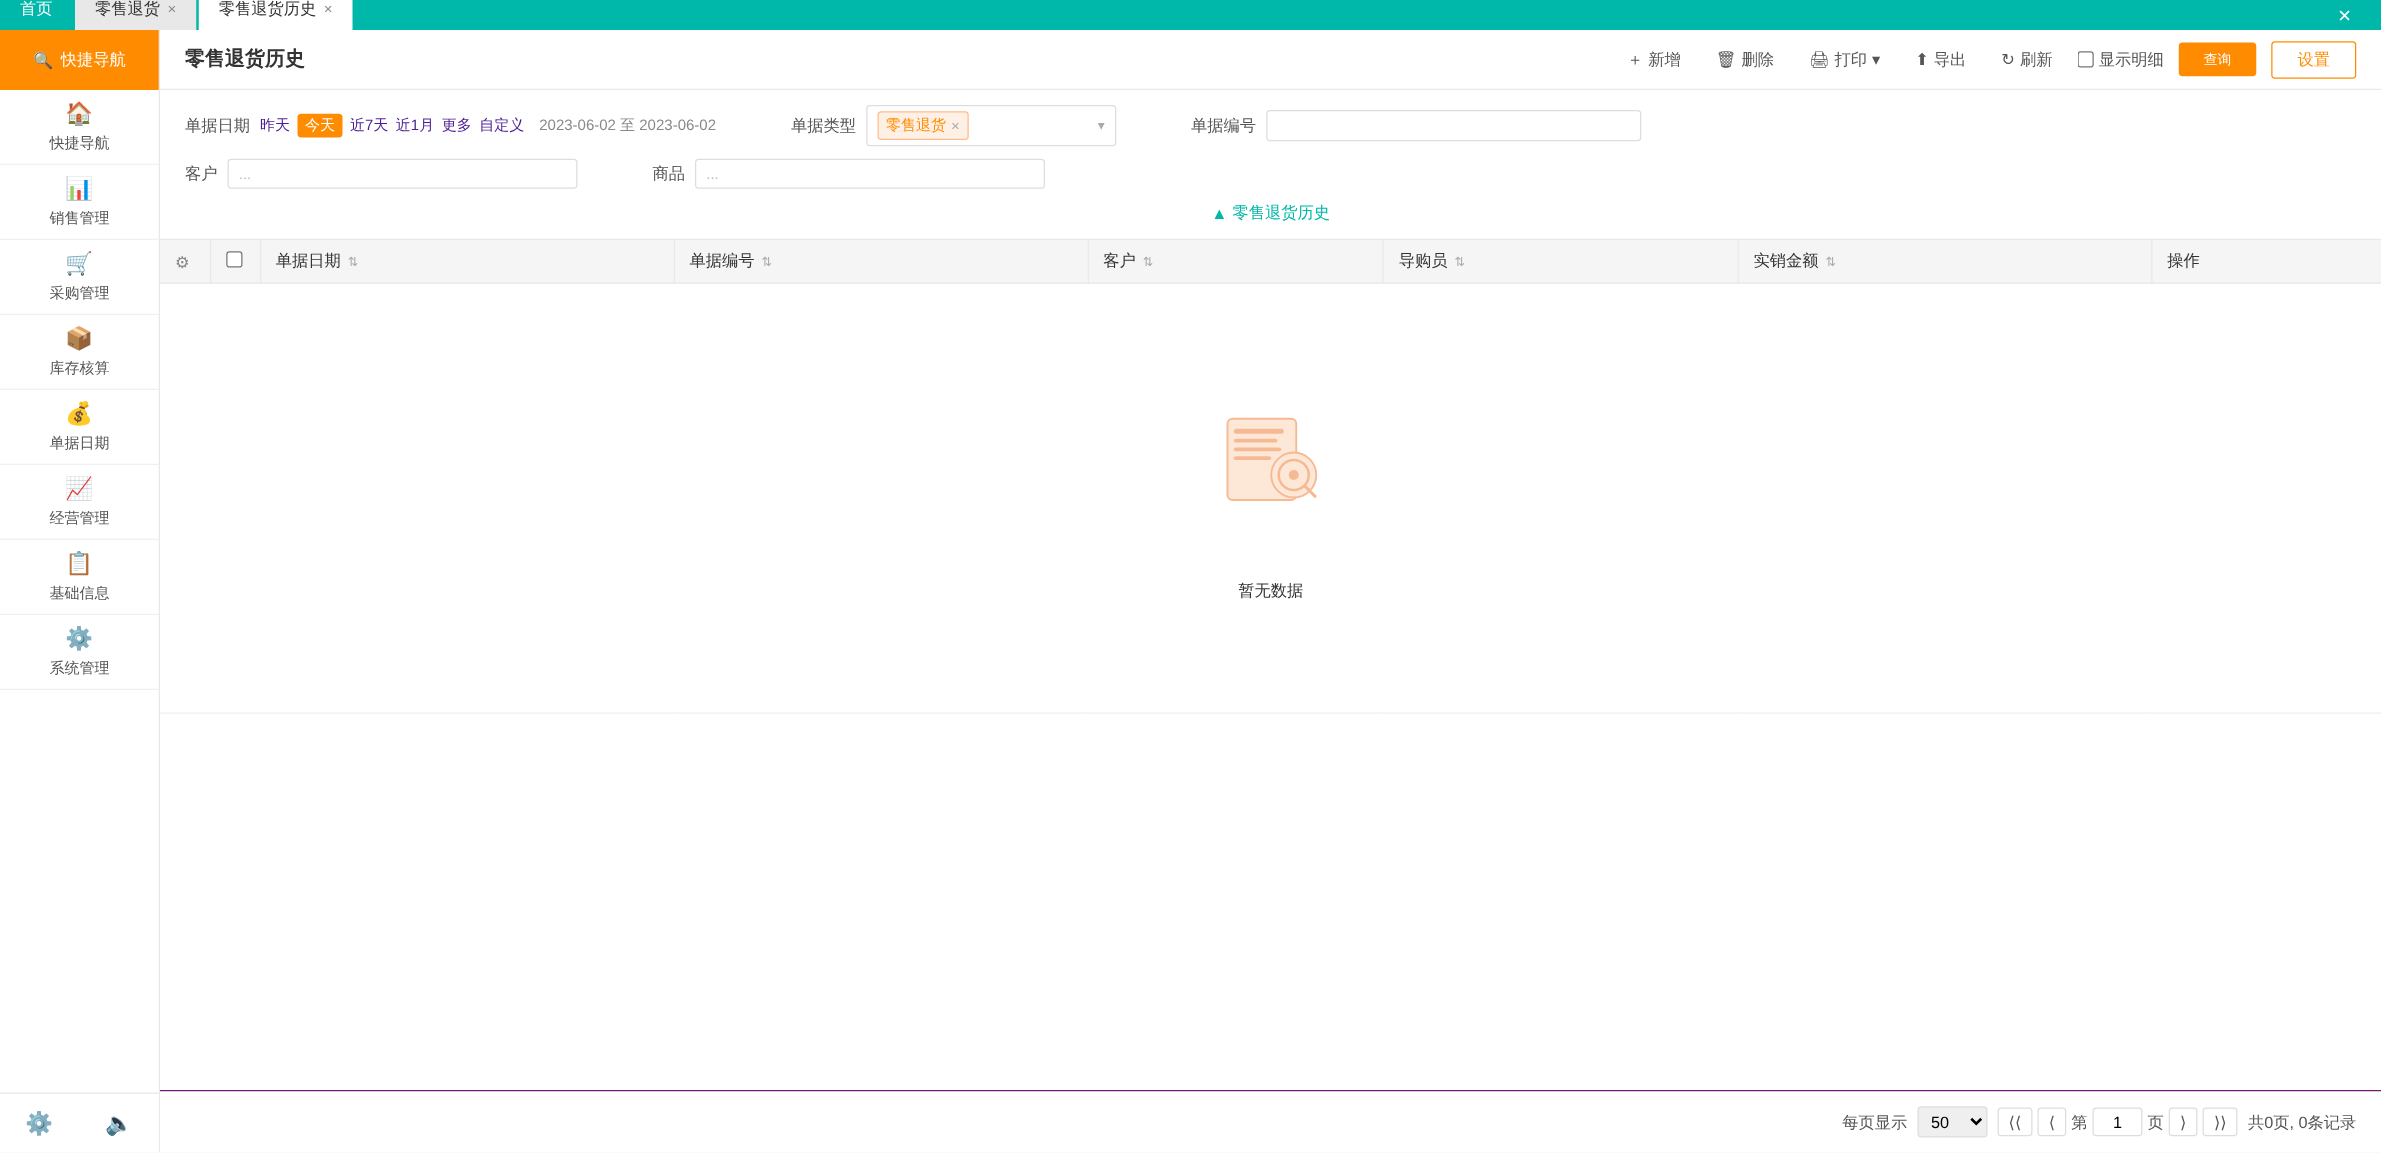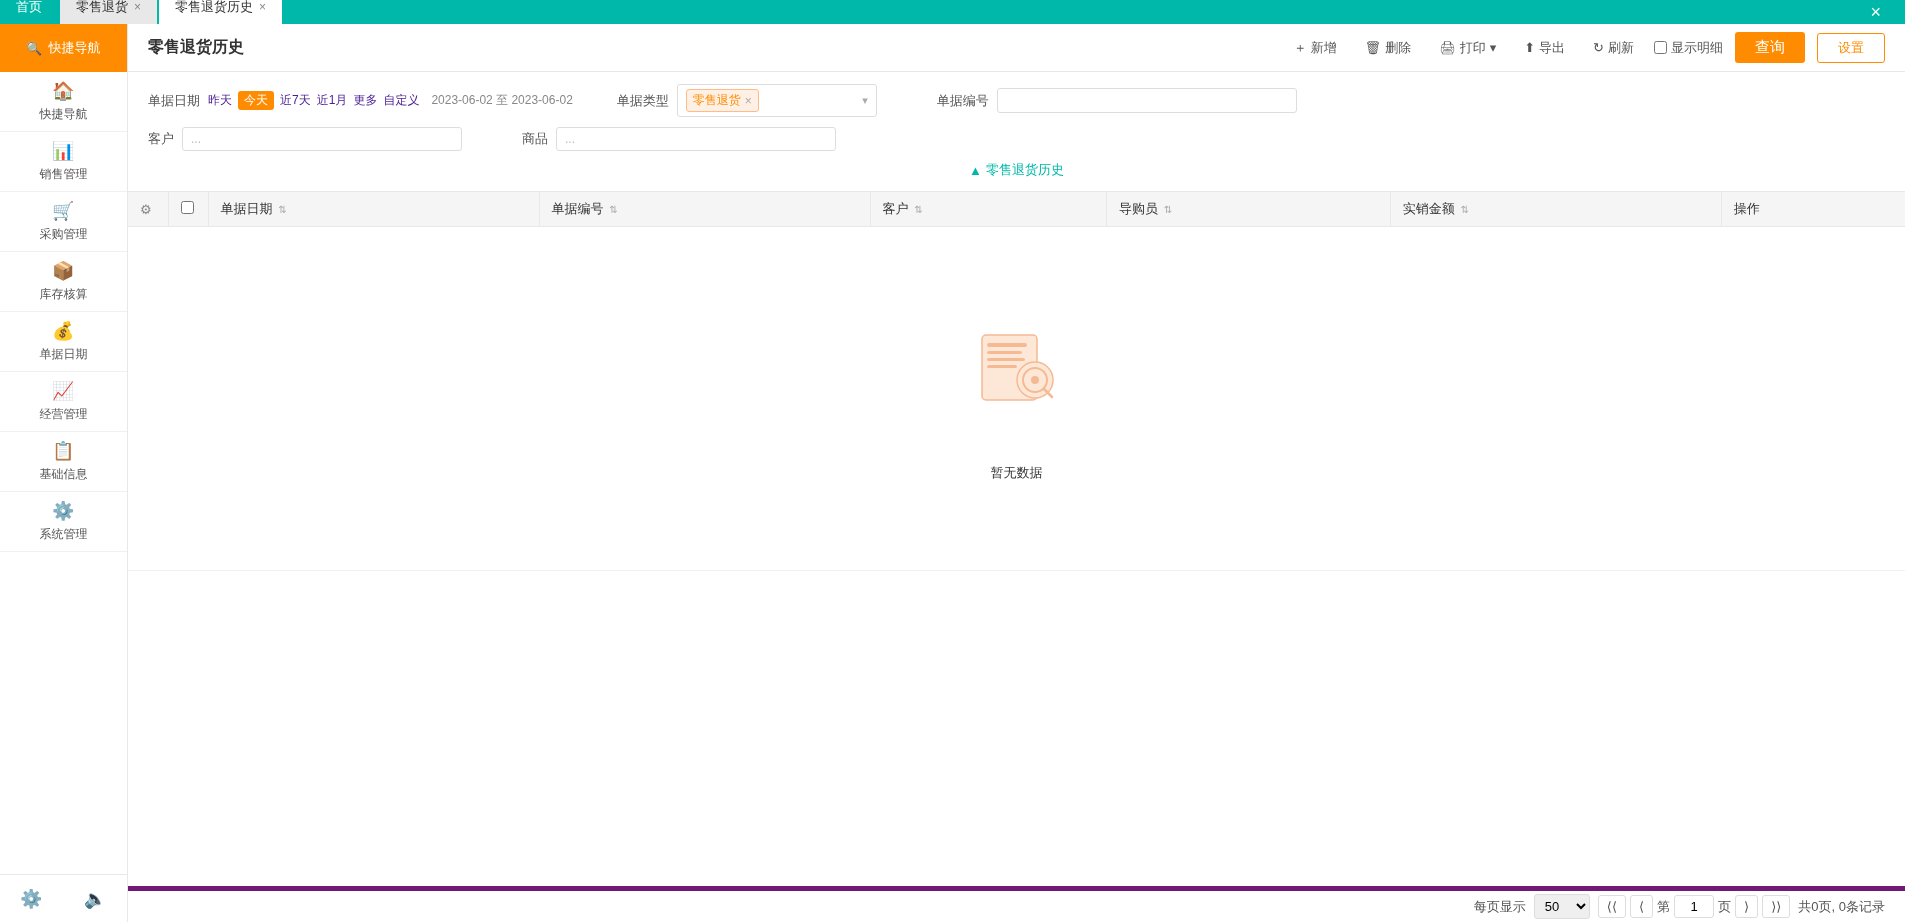--- a/index.html
+++ b/index.html
@@ -27,21 +27,21 @@
     .sidebar-bottom-icon { font-size: 18px; color: #ff8c00; cursor: pointer; }
 
     
     .content { flex: 1; display: flex; flex-direction: column; overflow: hidden; background: #f5f5f5; }
 
     
     .page-header { background: #fff; padding: 0 20px; height: 48px; display: flex; align-items: center; justify-content: space-between; border-bottom: 1px solid #e8e8e8; flex-shrink: 0; }
     .page-title { font-size: 16px; font-weight: bold; color: #333; }
     .header-actions { display: flex; align-items: center; gap: 12px; }
     .action-btn { display: flex; align-items: center; gap: 4px; font-size: 13px; color: #555; cursor: pointer; padding: 4px 8px; border: none; background: none; }
-    .btn-query { background: #ff8c00; color: #fff; border: none; padding: 6px 20px; border-radius: 3px; cursor: pointer; font-size: 15px; }
+    .btn-query { background: #ff8c00; color: #fff; border: none; padding: 6px 20px; border-radius: 3px; cursor: pointer; font-size: 11px; }
     .btn-setting { background: #fff; color: #ff8c00; border: 1px solid #ff8c00; padding: 5px 20px; border-radius: 3px; cursor: pointer; font-size: 13px; }
     .display-detail { display: flex; align-items: center; gap: 4px; font-size: 13px; color: #555; }
     .display-detail input[type=checkbox] { cursor: pointer; }
 
     
     .filter-area { background: #fff; padding: 12px 20px; border-bottom: 1px solid #e8e8e8; flex-shrink: 0; }
     .filter-row { display: flex; align-items: center; gap: 20px; margin-bottom: 10px; flex-wrap: wrap; }
     .filter-item { display: flex; align-items: center; gap: 8px; }
     .filter-label { color: #555; font-size: 13px; white-space: nowrap; }
     .date-options { display: flex; align-items: center; gap: 6px; }
@@ -65,21 +65,21 @@
     .th-check { width: 40px; text-align: center; }
     .th-settings { width: 40px; text-align: center; }
     .sort-icon { color: #aaa; font-size: 10px; margin-left: 2px; }
     .col-settings-icon { color: #888; cursor: pointer; }
 
     
     .empty-state { display: flex; flex-direction: column; align-items: center; justify-content: center; padding: 80px 0; gap: 33px; }
     .empty-icon { width: 100px; height: 100px; margin-bottom: 16px; }
 
     
-    .pagination { height: 36px; background: #fff; border-top: 5px solid #701a75; display: flex; align-items: center; justify-content: flex-end; padding: 0 20px; gap: 8px; flex-shrink: 0; font-size: 13px; color: #555; }
+    .pagination { height: 50px; background: #fff; border-top: 1px solid #701a75; display: flex; align-items: center; justify-content: flex-end; padding: 0 20px; gap: 8px; flex-shrink: 0; font-size: 13px; color: #555; }
     .page-size-label { color: #555; }
     .page-size-select { border: 1px solid #ddd; border-radius: 3px; padding: 3px 6px; font-size: 13px; cursor: pointer; }
     .page-nav { display: flex; align-items: center; gap: 4px; }
     .page-nav-btn { border: 1px solid #ddd; background: #fff; border-radius: 3px; padding: 3px 8px; cursor: pointer; color: #555; font-size: 13px; }
     .page-nav-btn:disabled { color: #ccc; cursor: default; }
     .page-input { border: 1px solid #ddd; border-radius: 3px; padding: 3px 6px; width: 40px; text-align: center; font-size: 13px; }
     .page-total { color: #555; }
   </style>
 </head>
 <body>
@@ -196,21 +196,21 @@
             <span class="date-opt">昨天</span>
             <span class="date-opt active">今天</span>
             <span class="date-opt">近7天</span>
             <span class="date-opt">近1月</span>
             <span class="date-opt">更多</span>
             <span class="date-opt">自定义</span>
           </div>
           <span class="date-range">2023-06-02 至 2023-06-02</span>
         </div>
 
-        <div class="filter-item" style="margin-left: 24px;">
+        <div class="filter-item" style="margin-left: 40px;">
           <span class="filter-label">单据类型</span>
           <div class="filter-select">
             <span class="filter-tag">
               <span>零售退货</span>
               <span class="filter-tag-close">×</span>
             </span>
             <span style="flex:1"></span>
             <span class="select-arrow">▾</span>
           </div>
         </div>

